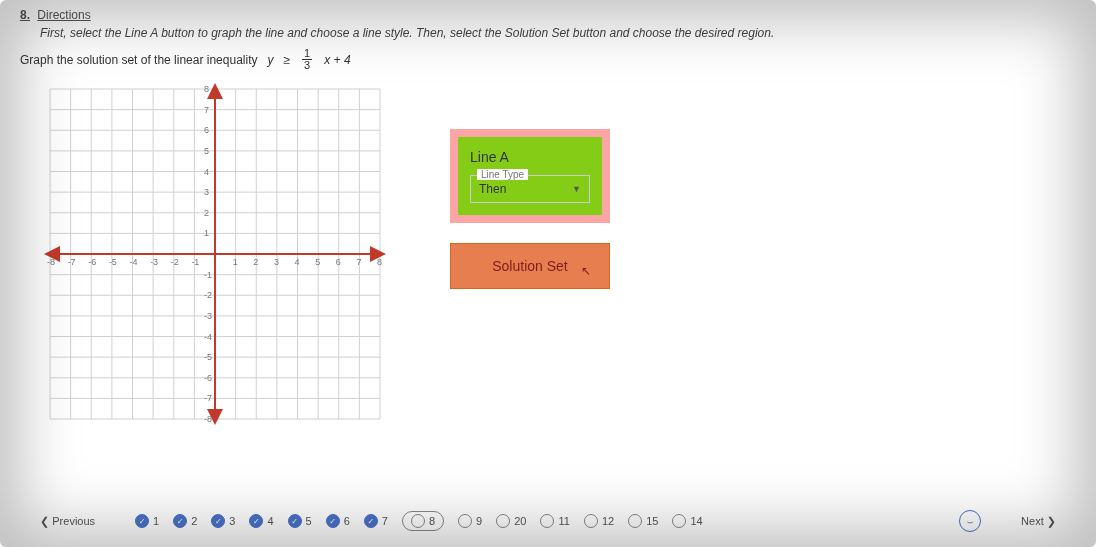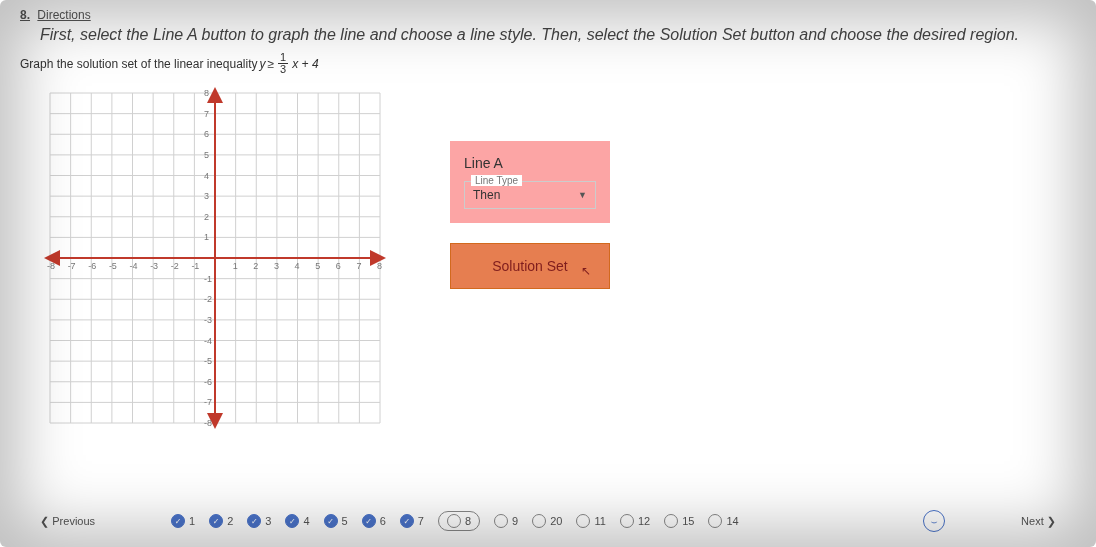--- a/index.html
+++ b/index.html
@@ -1,40 +1,40 @@
 <!DOCTYPE html>
 <html><head>
 <meta charset="utf-8">
 <style>
 * { box-sizing: border-box; margin: 0; padding: 0; }
 body { font-family: Arial, sans-serif; background: #fff; color: #333; width: 1096px; height: 547px; overflow: hidden; position: relative; }
 .header { padding: 8px 20px 0 20px; font-size: 12px; }
 .q-num { text-decoration: underline; color: #555; font-weight: bold; margin-right: 4px; }
 .directions-label { text-decoration: underline; color: #555; font-weight: normal; }
-.directions-text { font-style: italic; color: #444; font-size: 16px; margin: 4px 0 8px 20px; }
-.instruction-row { font-size: 12px; color: #333; margin: 6px 0 8px 0; display: flex; align-items: center; flex-wrap: wrap; gap: 2px;}
+.directions-text { font-style: italic; color: #444; font-size: 12px; margin: 4px 0 8px 20px; }
+.instruction-row { font-size: 12px; color: #333; margin: 6px 0 8px 0; display: flex; align-items: center; flex-wrap: wrap; gap: 10px;}
 .frac { display: inline-flex; flex-direction: column; align-items: center; font-size: 11px; line-height: 1; margin: 0 2px; vertical-align: middle;}
 .frac .num { border-bottom: 1px solid #333; padding: 0 2px;}
 .frac .den { padding: 0 2px;}
 .content { display: flex; padding: 0 40px; gap: 60px; align-items: flex-start; margin-top: 5px;}
 .graph-area { position: relative; width: 350px; height: 350px; }
 svg.grid { width: 100%; height: 100%; }
 .grid-line { stroke: #d0d0d0; stroke-width: 1; }
 .axis-line { stroke: #c0392b; stroke-width: 2; marker-end: url(#arrow-red); marker-start: url(#arrow-red-start);}
 .axis-label { font-size: 9px; fill: #777; }
 .controls { margin-top: 50px; display: flex; flex-direction: column; gap: 20px; width: 160px;}
-.line-a-box { border: 2px solid #fca5a5; background: #fca5a5; padding: 12px; margin-top: 8px; }
+.line-a-box { border: 8px solid #fca5a5; background: #84cc16; padding: 12px; }
 .line-a-title { font-size: 14px; color: #333; margin-bottom: 10px; }
 .fieldset { border: 1px solid #ccc; padding: 6px 8px; position: relative; font-size: 12px;}
 .fieldset-label { position: absolute; top: -7px; left: 6px; background: #fff; padding: 0 4px; font-size: 10px; color: #777;}
 .select-line { display: flex; justify-content: space-between; align-items: center; cursor: pointer;}
 .caret { font-size: 9px; color: #555;}
 .solution-btn { background: #e67e50; color: #7f1d1d; padding: 14px; text-align: center; font-size: 14px; cursor: pointer; border: 1px solid #d2691e; position: relative;}
 .hand-cursor { position: absolute; right: 18px; bottom: 10px; font-size: 12px;}
-.footer { position: absolute; bottom: 15px; left: 0; right: 0; display: flex; align-items: center; padding: 0 40px; font-size: 11px; color: #555; gap: 36px;}
+.footer { position: absolute; bottom: 15px; left: 0; right: 0; display: flex; align-items: center; padding: 0 40px; font-size: 11px; color: #555;}
 .prev { color: #555; cursor: pointer; margin-right: 40px;}
 .steps { display: flex; align-items: center; gap: 14px; flex: 1;}
 .step { display: flex; align-items: center; gap: 4px;}
 .step .circ { width: 14px; height: 14px; border-radius: 50%; border: 1.5px solid #888; display: flex; align-items: center; justify-content: center; font-size: 8px;}
 .step.done .circ { background: #4a73c9; border-color: #4a73c9; color: #fff;}
 .step.current { border: 1.5px solid #888; border-radius: 12px; padding: 2px 8px;}
 .step.current .circ { border: 1.5px solid #888;}
 .smiley { width: 22px; height: 22px; border: 1.5px solid #4a73c9; border-radius: 50%; display: flex; align-items: center; justify-content: center; font-size: 11px; color: #4a73c9;}
 .next { color: #555; cursor: pointer; margin-left: 40px;}
 .vignette { position: absolute; inset: 0; pointer-events: none; box-shadow: inset 0 0 60px 20px rgba(0,0,0,0.25); border-radius: 6px;}

